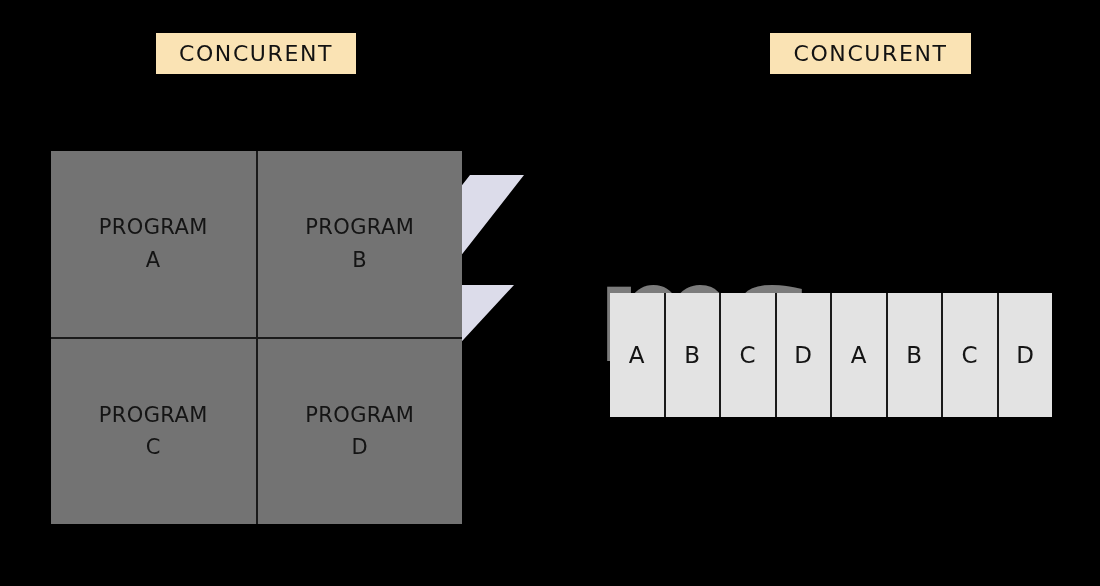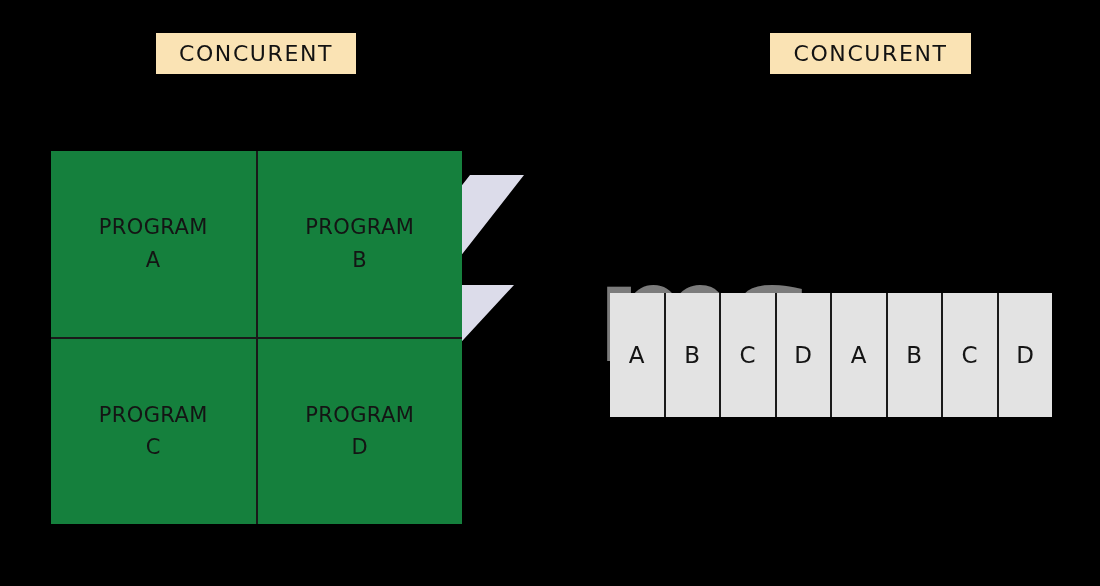--- a/index.html
+++ b/index.html
@@ -73,21 +73,21 @@
     width: 411px;
     height: 373px;
     display: grid;
     grid-template-columns: 1fr 1fr;
     grid-template-rows: 1fr 1fr;
     background: #1a1a1a;
     gap: 2px;
     z-index: 2;
   }
   .grid-cell {
-    background: #15803d;
+    background: #737373;
     display: flex;
     flex-direction: column;
     align-items: center;
     justify-content: center;
     color: #141414;
     font-size: 21px;
     line-height: 1.55;
     letter-spacing: 0.4px;
     position: relative;
     overflow: hidden;

